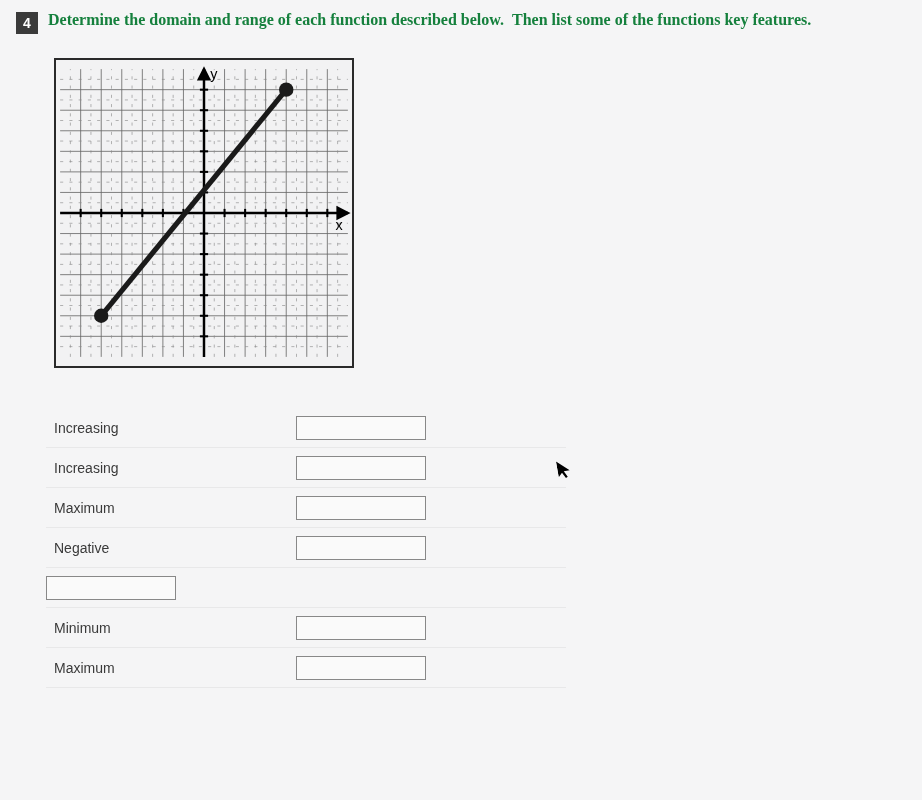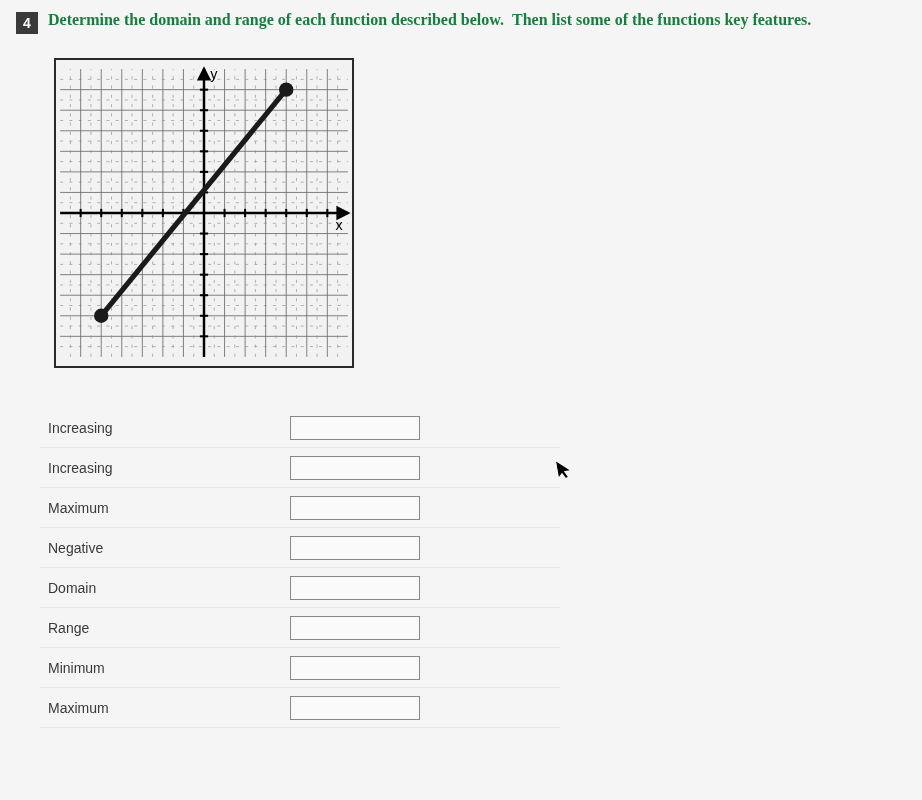--- a/index.html
+++ b/index.html
@@ -56,21 +56,21 @@
       margin-bottom: 40px;
     }
     .graph-box {
       border: 2px solid #2a2a2a;
       width: 300px;
       height: 310px;
       background: #f2f2f3;
       position: relative;
     }
     .answer-table {
-      margin-left: 24px;
+      margin-left: 30px;
       width: 520px;
     }
     .answer-row {
       display: flex;
       align-items: center;
       min-height: 40px;
       border-bottom: 1px solid rgba(0,0,0,0.05);
       padding: 4px 0;
     }
     .answer-label {
@@ -242,27 +242,20 @@
           <input type="text" class="answer-input" value="" style="">
         </div>
       </div>
       <div class="answer-row">
         <div class="answer-label">Negative</div>
         <div class="answer-input-wrap">
           <input type="text" class="answer-input" value="" style="">
         </div>
       </div>
       <div class="answer-row">
-        <div class="answer-label">Domain</div>
-        <div class="answer-input-wrap">
-          <input type="text" class="answer-input" value="" style="">
-        </div>
-      </div>
-      <div class="answer-row">
-        <div class="answer-label">Range</div>
         <div class="answer-input-wrap">
           <input type="text" class="answer-input" value="" style="">
         </div>
       </div>
       <div class="answer-row">
         <div class="answer-label">Minimum</div>
         <div class="answer-input-wrap">
           <input type="text" class="answer-input" value="" style="">
         </div>
       </div>

